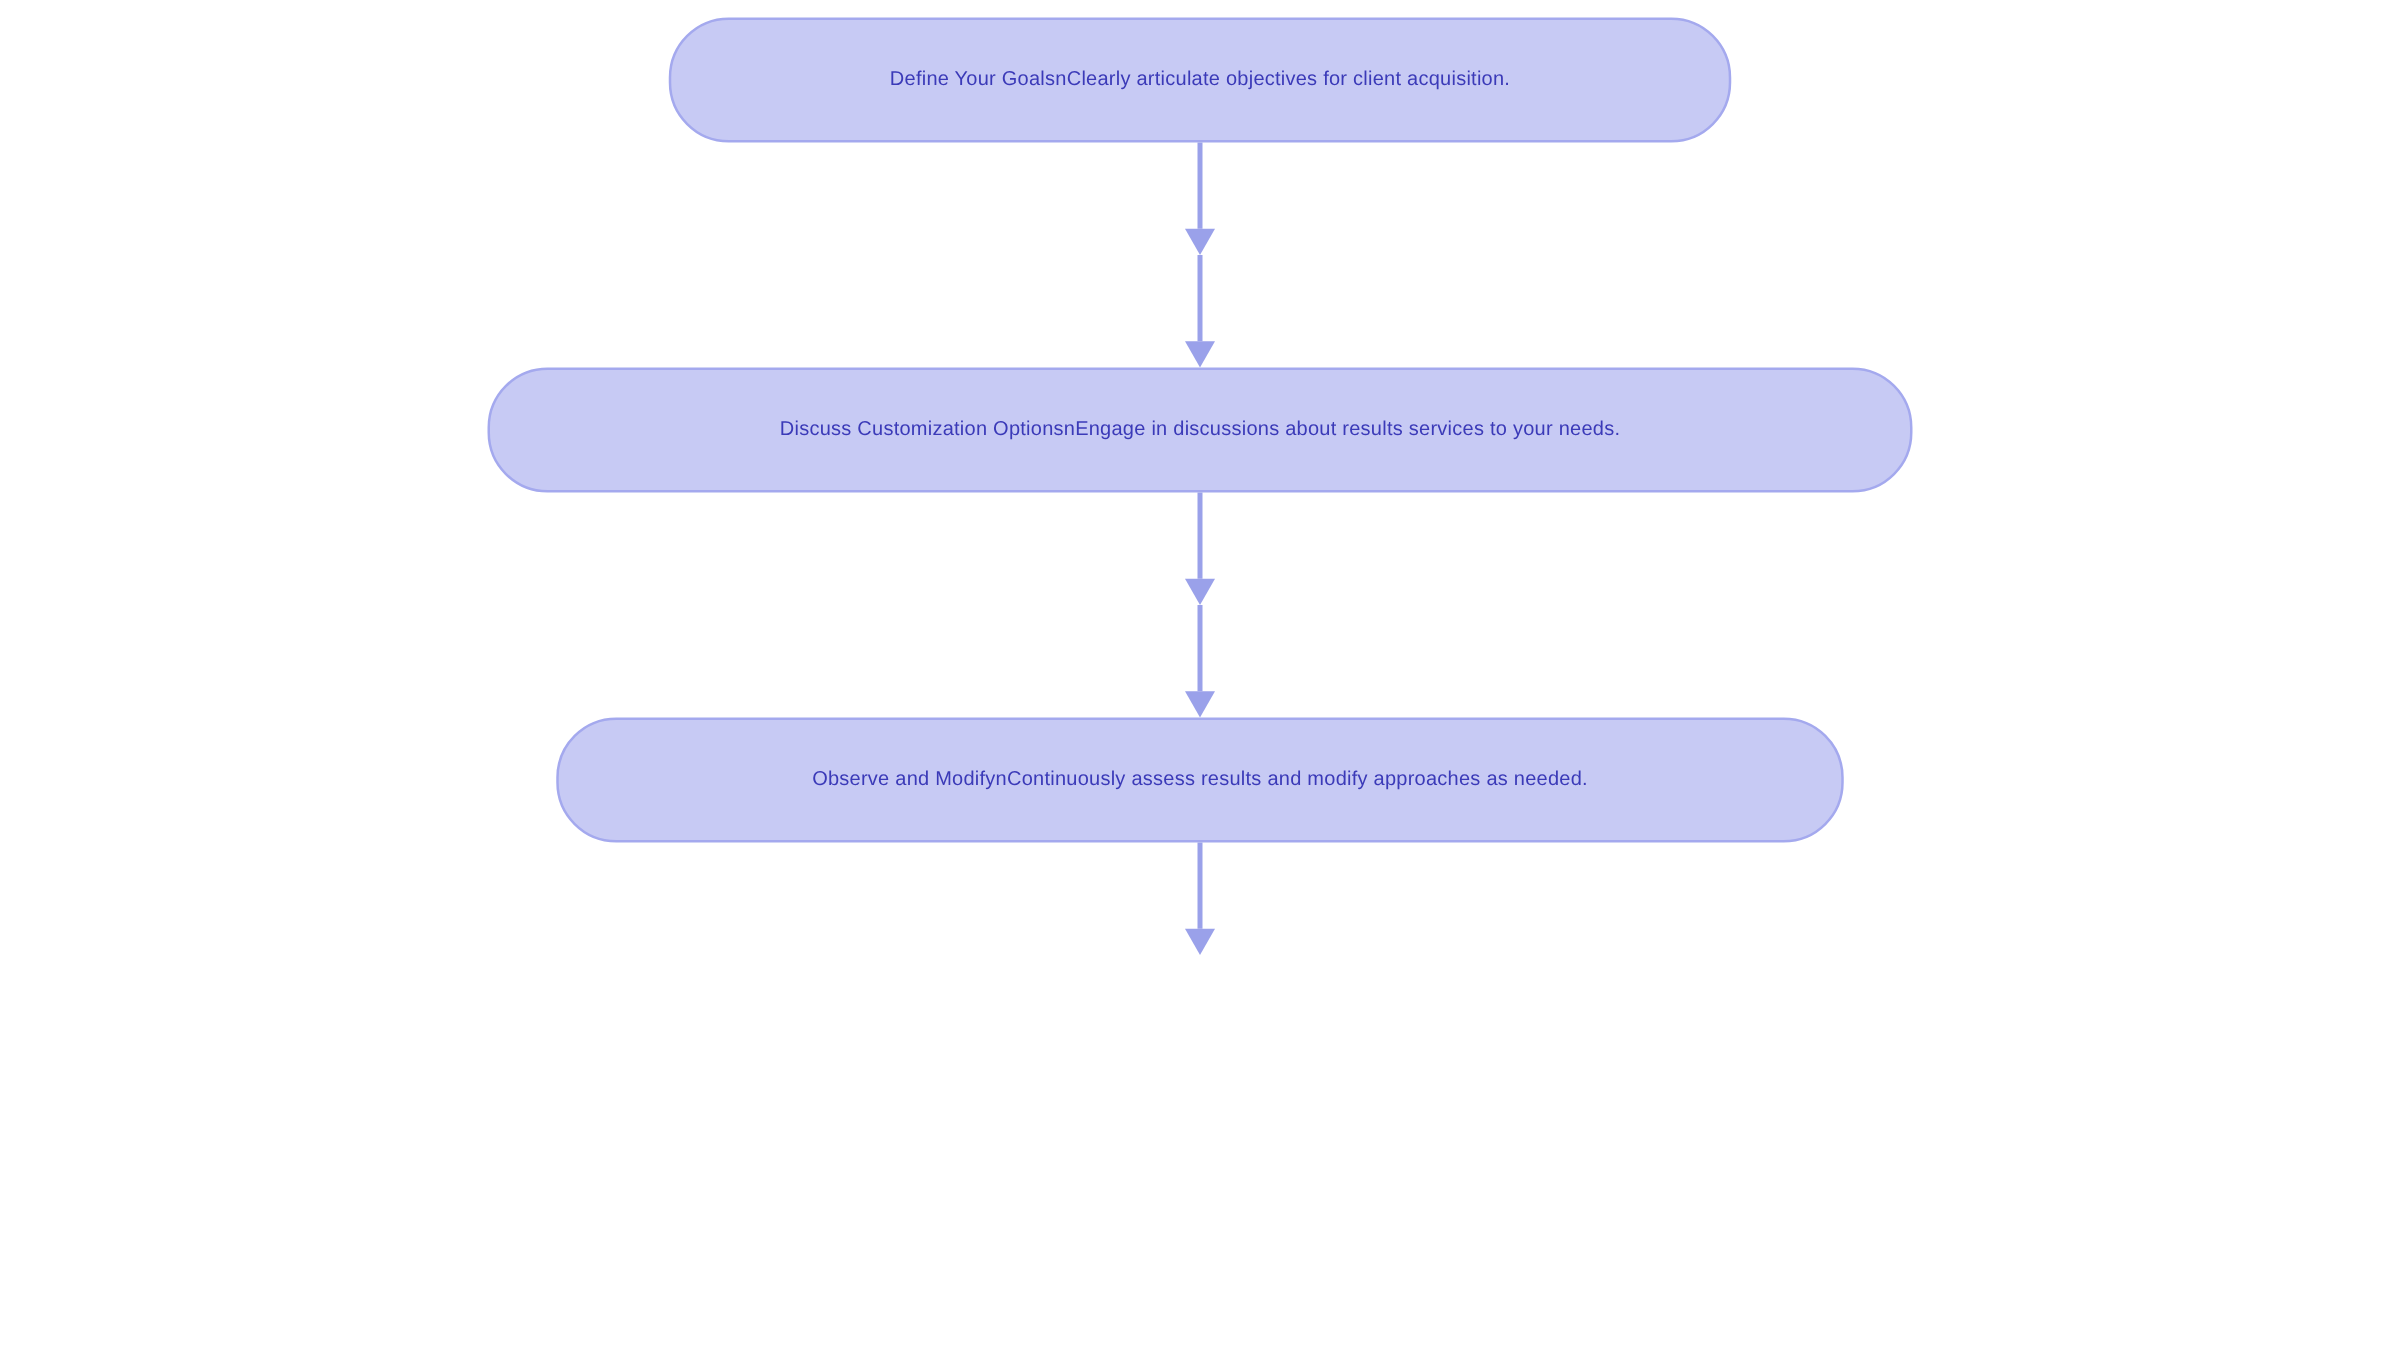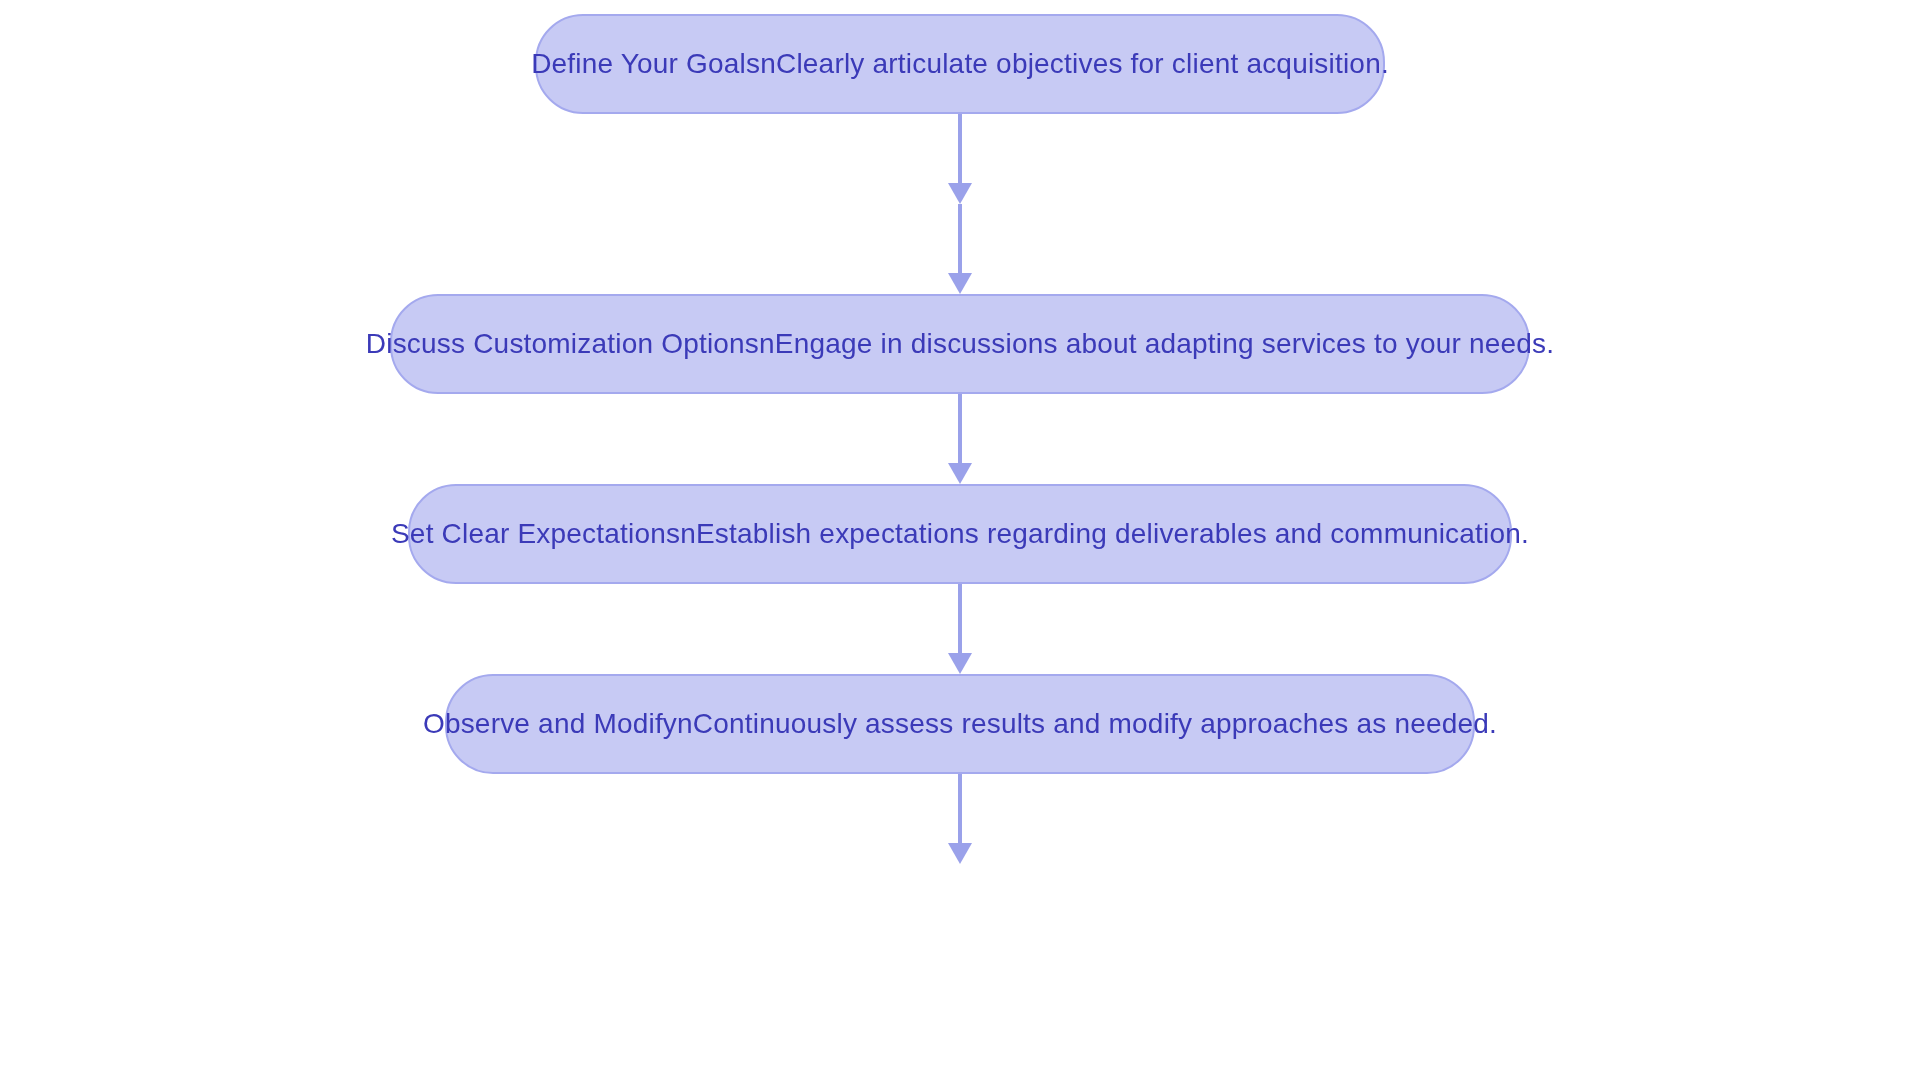--- a/index.html
+++ b/index.html
@@ -27,21 +27,21 @@
     border-radius: 48px;
     background: var(--node-fill);
     border: 2px solid var(--node-border);
     display: flex;
     align-items: center;
     justify-content: center;
     flex: 0 0 auto;
   }
   .node-label {
     color: var(--node-text);
-    font-size: 28px;
+    font-size: 16px;
     letter-spacing: 0.2px;
     white-space: nowrap;
     text-align: right;
   }
   .arrow {
     height: 90px;
     flex: 0 0 auto;
     display: flex;
     flex-direction: column;
     align-items: center;
@@ -73,31 +73,28 @@
       <div class="arrow-head"></div>
     </div>
 
 
     <div class="arrow">
       <div class="arrow-line"></div>
       <div class="arrow-head"></div>
     </div>
 
     <div class="node" style="width: 1140px;">
-      <span class="node-label">Discuss Customization OptionsnEngage in discussions about adapting services to your needs.</span>
+      <span class="node-label">Discuss Customization OptionsnEngage in discussions about results services to your needs.</span>
     </div>
 
     <div class="arrow">
       <div class="arrow-line"></div>
       <div class="arrow-head"></div>
     </div>
 
-    <div class="node" style="width: 1104px;">
-      <span class="node-label">Set Clear ExpectationsnEstablish expectations regarding deliverables and communication.</span>
-    </div>
 
     <div class="arrow">
       <div class="arrow-line"></div>
       <div class="arrow-head"></div>
     </div>
 
     <div class="node" style="width: 1030px;">
       <span class="node-label">Observe and ModifynContinuously assess results and modify approaches as needed.</span>
     </div>
 

